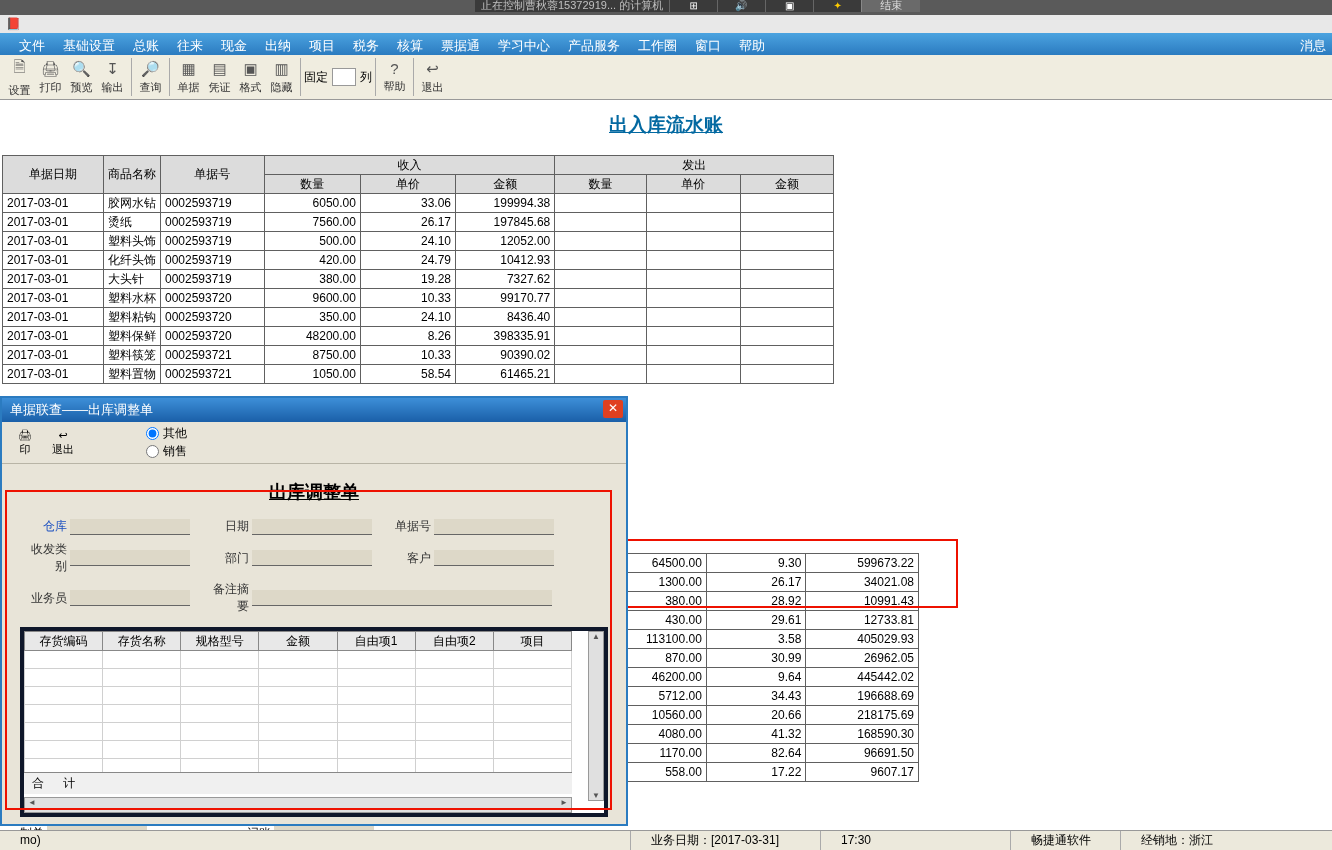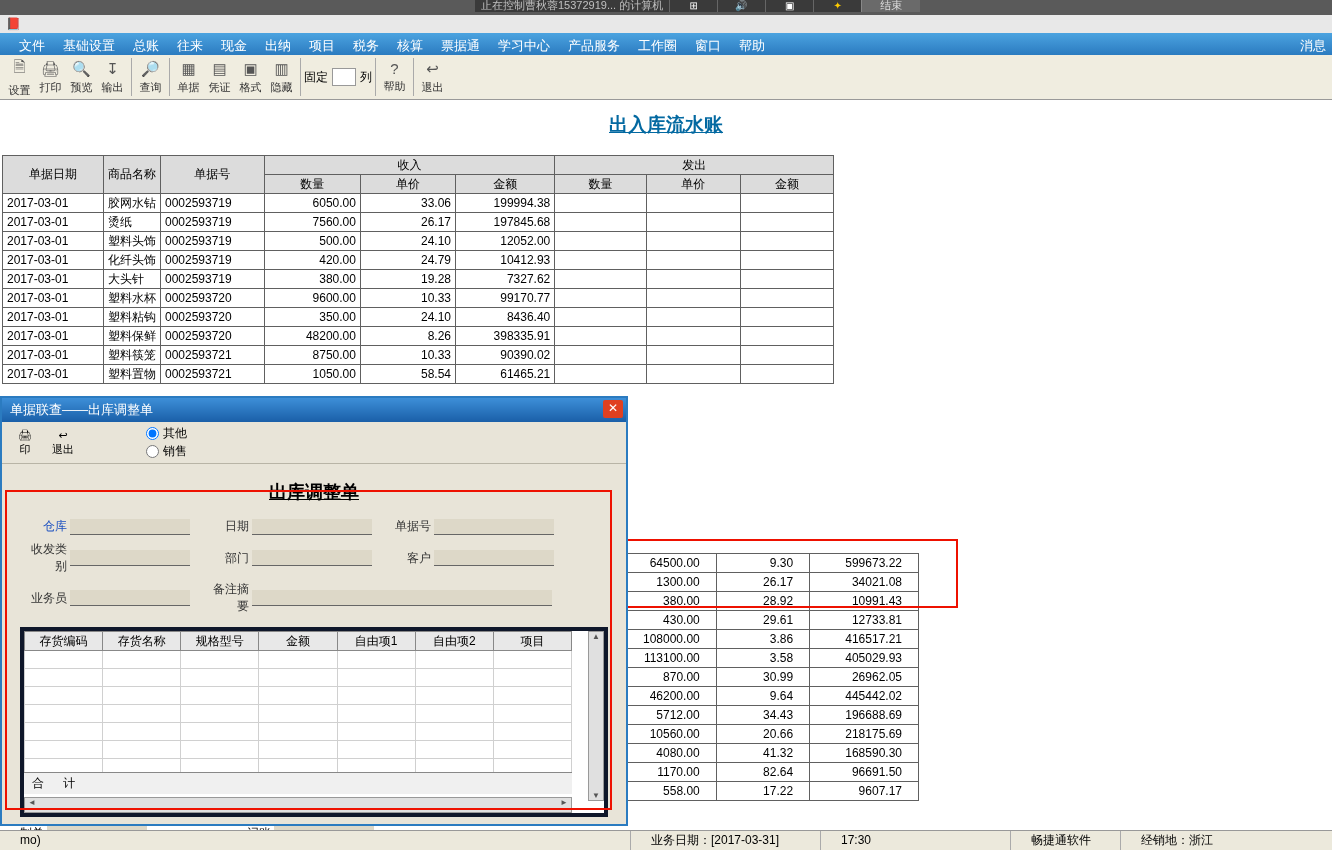--- a/index.html
+++ b/index.html
@@ -37,21 +37,21 @@
 .main-table td.num { text-align: right; }
 .col-date { width: 108px; }
 .col-name { width: 55px; }
 .col-doc { width: 110px; }
 .col-qty { width: 105px; }
 .col-price { width: 108px; }
 .col-amt { width: 107px; }
 
 .lower-table-wrap { position: absolute; left: 626px; top: 553px; width: 293px; }
 .lower-table { border-collapse: collapse; width: 100%; }
-.lower-table td { border: 1px solid #606060; height: 19px; font-size: 12px; padding: 0 16px; text-align: right; background: #fff; }
+.lower-table td { border: 1px solid #606060; height: 19px; font-size: 12px; padding: 0 4px; text-align: right; background: #fff; }
 .redbox1 { position: absolute; left: 621px; top: 539px; width: 337px; height: 69px; border: 2px solid #e10; pointer-events: none; }
 
 .dialog { position: absolute; left: 0; top: 396px; width: 628px; height: 430px; border: 2px solid #2b7bc0; background: #e8e4d8; }
 .dialog-title { height: 24px; background: linear-gradient(#3d8fd8, #1a5fa8); color: #fff; font-size: 13px; line-height: 24px; padding: 0 8px; position: relative; }
 .dialog-close { position: absolute; right: 3px; top: 2px; width: 20px; height: 18px; background: #e04020; color: #fff; text-align: center; line-height: 17px; border-radius: 2px; cursor: pointer; font-size: 12px; }
 .dialog-toolbar { height: 42px; display: flex; align-items: center; gap: 8px; padding: 0 8px; border-bottom: 1px solid #b8b4a6; }
 .dlg-tool-btn { width: 30px; text-align: center; font-size: 11px; cursor: pointer; }
 .dlg-radio-group { display: flex; flex-direction: column; gap: 1px; margin-left: 60px; font-size: 12px; }
 .dlg-radio-group label { display: flex; align-items: center; gap: 4px; }
 .dlg-radio-group input { margin: 0; }
@@ -335,25 +335,20 @@
           <td style="width: 80px;">380.00</td>
           <td style="width: 100px;">28.92</td>
           <td style="width: 113px;">10991.43</td>
         </tr>
         <tr>
           <td style="width: 80px;">430.00</td>
           <td style="width: 100px;">29.61</td>
           <td style="width: 113px;">12733.81</td>
         </tr>
         <tr>
-          <td style="width: 80px;">108000.00</td>
-          <td style="width: 100px;">3.86</td>
-          <td style="width: 113px;">416517.21</td>
-        </tr>
-        <tr>
           <td style="width: 80px;">113100.00</td>
           <td style="width: 100px;">3.58</td>
           <td style="width: 113px;">405029.93</td>
         </tr>
         <tr>
           <td style="width: 80px;">870.00</td>
           <td style="width: 100px;">30.99</td>
           <td style="width: 113px;">26962.05</td>
         </tr>
         <tr>

